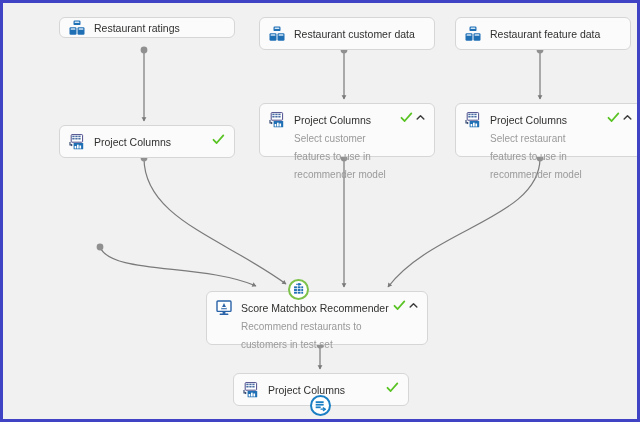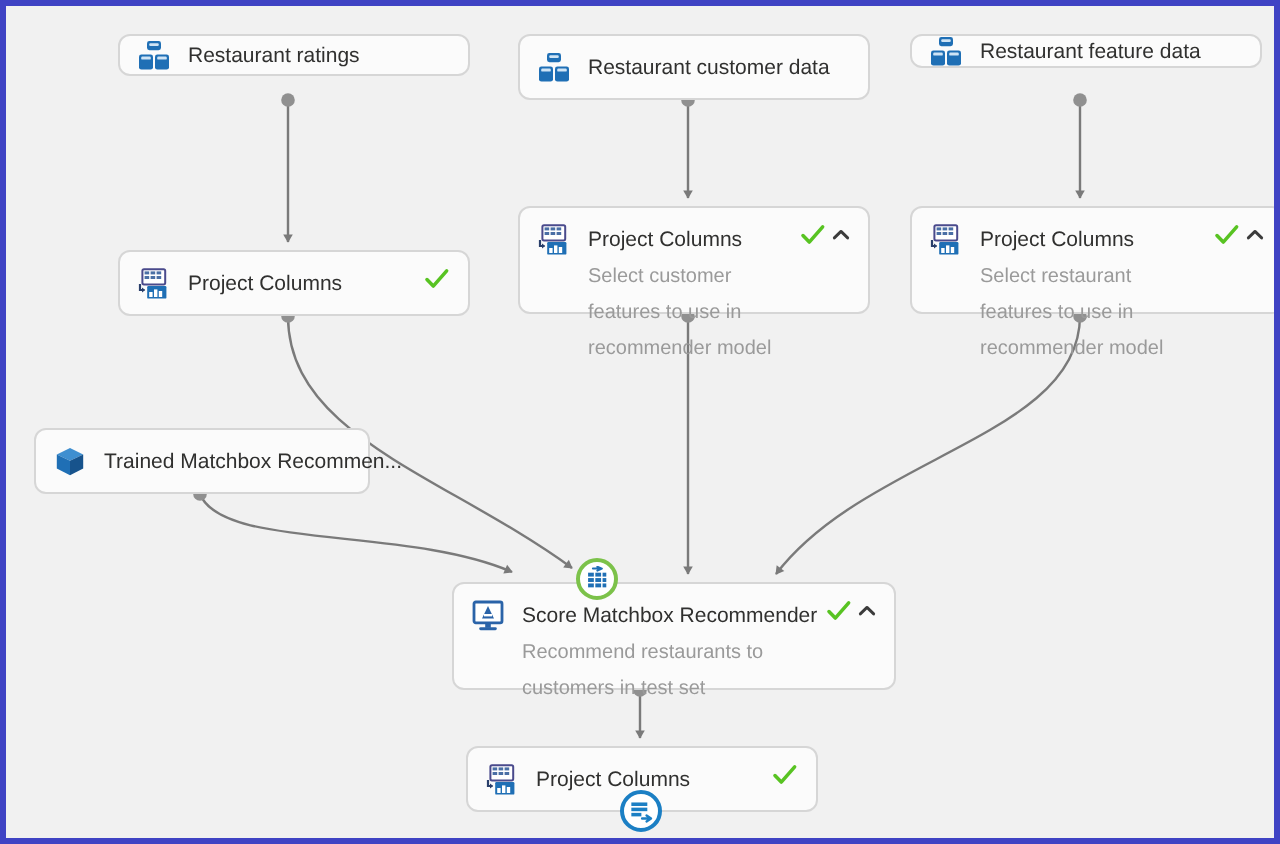--- a/index.html
+++ b/index.html
@@ -67,26 +67,26 @@
     align-items:center;
     gap:3px;
     margin-top:1px;
   }
   .check{width:13px;height:13px;display:block;}
   .chev{width:9px;height:9px;display:block;}
 
   
   #node-restaurant-ratings{left:56px;top:14px;width:176px;height:21px;justify-content:center;}
   #node-restaurant-customer-data{left:256px;top:14px;width:176px;height:33px;justify-content:center;}
-  #node-restaurant-feature-data{left:452px;top:14px;width:176px;height:17px;justify-content:center;}
+  #node-restaurant-feature-data{left:452px;top:14px;width:176px;height:33px;justify-content:center;}
   #node-project-columns-ratings{left:56px;top:122px;width:176px;height:33px;justify-content:center;}
   #node-project-columns-customer{left:256px;top:100px;width:176px;height:54px;}
   #node-project-columns-restaurant{left:452px;top:100px;width:187px;height:54px;}
   #node-trained-matchbox{left:14px;top:211px;width:168px;height:33px;justify-content:center;}
-  #node-score-matchbox{left:223px;top:288px;width:222px;height:54px;}
+  #node-score-matchbox{left:203px;top:288px;width:222px;height:54px;}
   #node-project-columns-output{left:230px;top:370px;width:176px;height:33px;justify-content:center;}
 
   .badge{
     position:absolute;
     width:21px;height:21px;
     border-radius:50%;
     background:#ffffff;
     box-sizing:border-box;
     display:flex;align-items:center;justify-content:center;
   }
@@ -281,34 +281,20 @@
           <svg class="check" viewBox="0 0 14 14" xmlns="http://www.w3.org/2000/svg">
             <path d="M1.6,7.3 L5.0,10.8 L12.2,2.6" stroke="#58c322" stroke-width="1.9" fill="none" stroke-linecap="round" stroke-linejoin="round"></path>
           </svg>
           <svg class="chev" viewBox="0 0 10 10" xmlns="http://www.w3.org/2000/svg">
             <path d="M1.3,6.6 L5,3.0 L8.7,6.6" stroke="#3b3b3b" stroke-width="1.6" fill="none" stroke-linecap="round" stroke-linejoin="round"></path>
           </svg>
         </span>
       </div>
     </div>
 
-    <div class="node" id="node-trained-matchbox">
-      <div class="row">
-        <span class="icon">
-          <svg viewBox="0 0 18 18" xmlns="http://www.w3.org/2000/svg">
-            <path d="M9,2.0 L15.6,5.2 L9,8.4 L2.4,5.2 Z" fill="#3f8fd0"></path>
-            <path d="M2.4,5.2 L9,8.4 L9,15.6 L2.4,12.2 Z" fill="#1f6fb5"></path>
-            <path d="M15.6,5.2 L9,8.4 L9,15.6 L15.6,12.2 Z" fill="#17538c"></path>
-          </svg>
-        </span>
-        <span class="txt">
-          <span class="title">Trained Matchbox Recommen...</span>
-        </span>
-      </div>
-    </div>
 
     <div class="node" id="node-score-matchbox">
       <div class="row">
         <span class="icon">
           <svg viewBox="0 0 18 18" xmlns="http://www.w3.org/2000/svg">
             <rect x="2.0" y="2.0" width="14" height="10.4" rx="0.9" fill="#ffffff" stroke="#2a63a8" stroke-width="1.4"></rect>
             <path d="M6.0,10.2 L9.0,4.0 L12.0,10.2 Z" fill="#2a63a8"></path>
             <rect x="7.0" y="8.0" width="4" height="1.2" fill="#ffffff"></rect>
             <rect x="7.6" y="12.7" width="2.8" height="2.2" fill="#2a63a8"></rect>
             <rect x="4.6" y="14.6" width="8.8" height="1.5" rx="0.7" fill="#2a63a8"></rect>

